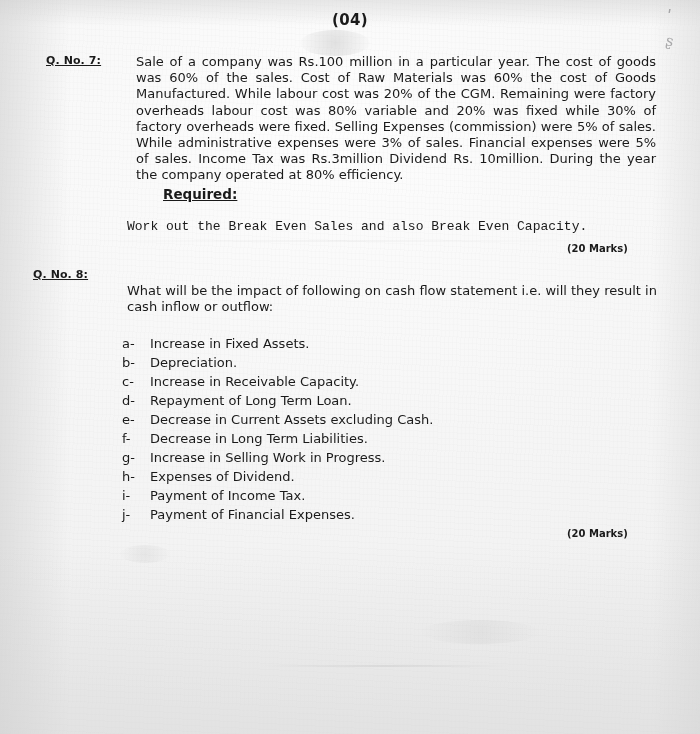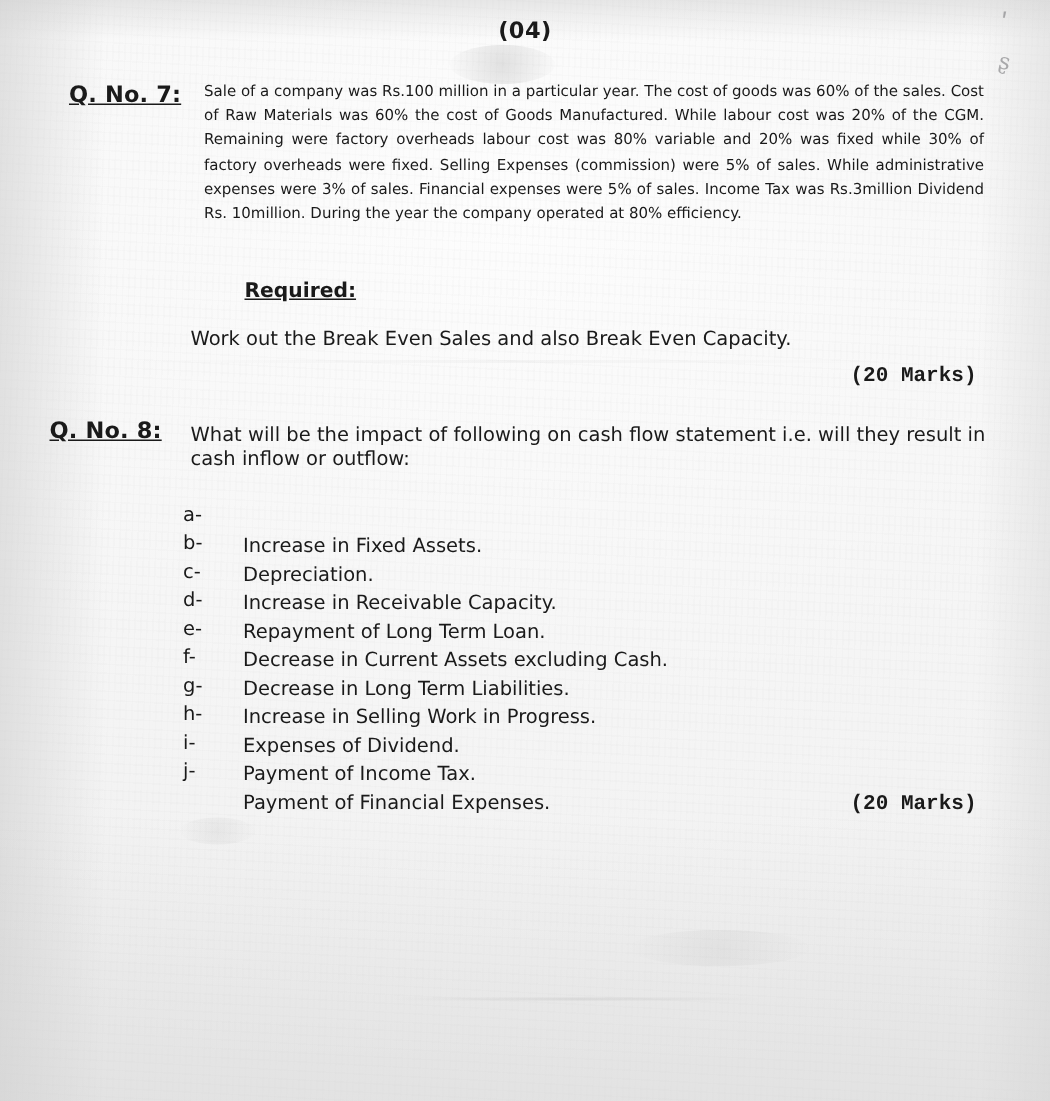--- a/index.html
+++ b/index.html
@@ -82,30 +82,30 @@
     text-align: center;
     font-size: 15px;
     font-weight: bold;
     letter-spacing: .3px;
   }
 
   .qblock { position: absolute; }
 
   .qlabel {
     position: absolute;
-    font-size: 15px;
+    font-size: 11px;
     font-weight: bold;
     text-decoration: underline;
     letter-spacing: .1px;
     white-space: nowrap;
   }
 
   .qbody {
     position: absolute;
-    font-size: 10px;
+    font-size: 13px;
     line-height: 16.2px;
     text-align: justify;
     text-justify: inter-word;
   }
 
   .qbody-noj {
     position: absolute;
     font-size: 13px;
     line-height: 16.2px;
   }
@@ -113,24 +113,23 @@
   .subhead {
     position: absolute;
     font-size: 13.5px;
     font-weight: bold;
     text-decoration: underline;
     margin-left: 36px;
   }
 
   .marks {
     position: absolute;
-    font-size: 14px;
+    font-size: 10px;
     font-weight: bold;
     white-space: nowrap;
-    font-family: Liberation Mono, monospace;
   }
 
   .itemlist {
     position: absolute;
     margin: 0;
     padding: 0;
     list-style: none;
     font-size: 13px;
   }
   .itemlist li {
@@ -140,23 +139,22 @@
     white-space: nowrap;
   }
   .item-marker {
     position: absolute;
     left: 0;
     top: 0;
     width: 40px;
   }
   .item-text {
     position: absolute;
-    left: 40px;
+    left: 28px;
     top: 0;
-    margin-top: 21px;
   }
 
   .pen-mark {
     position: absolute;
     color: #6f6f72;
     font-family: "DejaVu Serif", serif;
     opacity: .55;
     pointer-events: none;
   }
 </style>
@@ -186,28 +184,28 @@
     <div class="pen-mark" style="right:26px;top:32px;font-size:15px;transform:rotate(12deg);">ʂ</div>
 
     <div class="qblock">
 
       <div class="qlabel" style="left:46px;top:54px;">Q. No. 7:</div>
 
       <div class="qbody" style="left:136px;top:54px;width:520px;">Sale of a company was Rs.100 million in a particular year. The cost of goods was 60% of the sales. Cost of Raw Materials was 60% the cost of Goods Manufactured. While labour cost was 20% of the CGM. Remaining were factory overheads labour cost was 80% variable and 20% was fixed while 30% of factory overheads were fixed. Selling Expenses (commission) were 5% of sales. While administrative expenses were 3% of sales. Financial expenses were 5% of sales. Income Tax was Rs.3million Dividend Rs. 10million. During the year the company operated at 80% efficiency.</div>
 
       <div class="subhead" style="left:127px;top:186px;">Required:</div>
 
-      <div class="qbody-noj" style="left:127px;top:219px;width:530px;">Work out the Break Even Sales and also Break Even Capacity.</div>
+      <div class="qbody-noj" style="left:127px;top:219px;width:530px;font-family:Liberation Mono, monospace;">Work out the Break Even Sales and also Break Even Capacity.</div>
 
       <div class="marks" style="left:567px;top:243px;">(20 Marks)</div>
     </div>
 
     <div class="qblock">
 
-      <div class="qlabel" style="left:33px;top:278px;">Q. No. 8:</div>
+      <div class="qlabel" style="left:33px;top:268px;">Q. No. 8:</div>
 
       <div class="qbody-noj" style="left:127px;top:283px;width:545px;">What will be the impact of following on cash flow statement i.e. will they result in cash inflow or outflow:</div>
 
       <ul class="itemlist" id="q8-items" style="left:122px;top:334px;">
           <li>
             <span class="item-marker">a-</span>
             <span class="item-text">Increase in Fixed Assets.</span>
           </li>
           <li>
             <span class="item-marker">b-</span>

